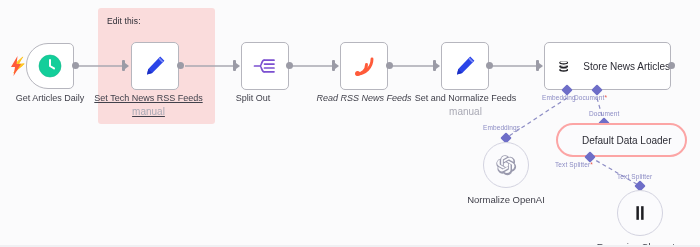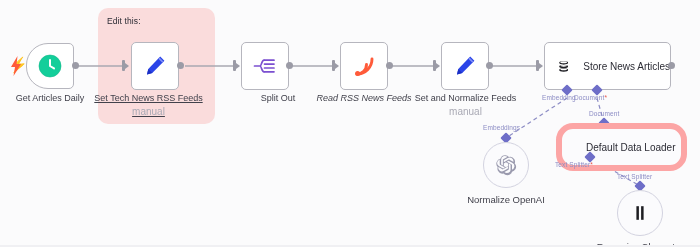--- a/index.html
+++ b/index.html
@@ -21,21 +21,21 @@
     position: absolute;
     left: 0; right: 0; bottom: 0;
     height: 2px;
     background: #f0f0f3;
   }
 
   
   .sticky {
     position: absolute;
     background: #fadcdc;
-    border-radius: 10px;
+    border-radius: 3px;
   }
   .sticky-title {
     position: absolute;
     top: 8px;
     left: 9px;
     font-size: 8.5px;
     color: #2c2c35;
     font-weight: 400;
     letter-spacing: .1px;
   }
@@ -104,24 +104,24 @@
     border-radius: 50%;
     background: #fbfbfd;
     border: 1px solid #d3d3e0;
     display: flex;
     align-items: center;
     justify-content: center;
   }
   .subnode-pill {
     position: absolute;
     box-sizing: border-box;
-    height: 48px;
+    height: 34px;
     border-radius: 17px;
     background: #fbfbfd;
-    border: 6px solid #fca5a5;
+    border: 2px solid #fca5a5;
     display: flex;
     align-items: center;
     gap: 10px;
     padding: 0 18px 0 14px;
   }
   .subnode-pill .node-inline-label { font-size: 10px; }
 
   
   .port-dot {
     position: absolute;
@@ -239,21 +239,21 @@
         <line x1="2.5" y1="13" x2="8" y2="13"></line>
         <path d="M12 7.2 C 9.6 7.2 9.6 13 8 13 C 9.6 13 9.6 18.8 12 18.8"></path>
         <line x1="12.5" y1="7.2" x2="22" y2="7.2"></line>
         <line x1="12.5" y1="11.1" x2="22" y2="11.1"></line>
         <line x1="12.5" y1="15" x2="22" y2="15"></line>
         <line x1="12.5" y1="18.8" x2="22" y2="18.8"></line>
       </g>
     </svg>
   </div>
   <div class="port-dot" style="left:286px; top:62px;"></div>
-  <div class="caption" style="left:228px; top:93px; width:100px;">
+  <div class="caption" style="left:203px; top:93px; width:100px;">
     <span>Split Out</span>
   </div>
 
   <div class="port-in" style="left:332px; top:60px;"></div>
   <div class="node" style="left:340px; top:42px; width:48px; height:48px;">
     <svg class="icon-svg" width="25" height="25" viewBox="0 0 25 25">
       <g fill="none" stroke="#ff5b3a" stroke-width="2.9" stroke-linecap="round">
         <path d="M5 20 A 15 15 0 0 0 20 5"></path>
         <path d="M5 20 A 9.5 9.5 0 0 0 14.5 10.5"></path>
       </g>

